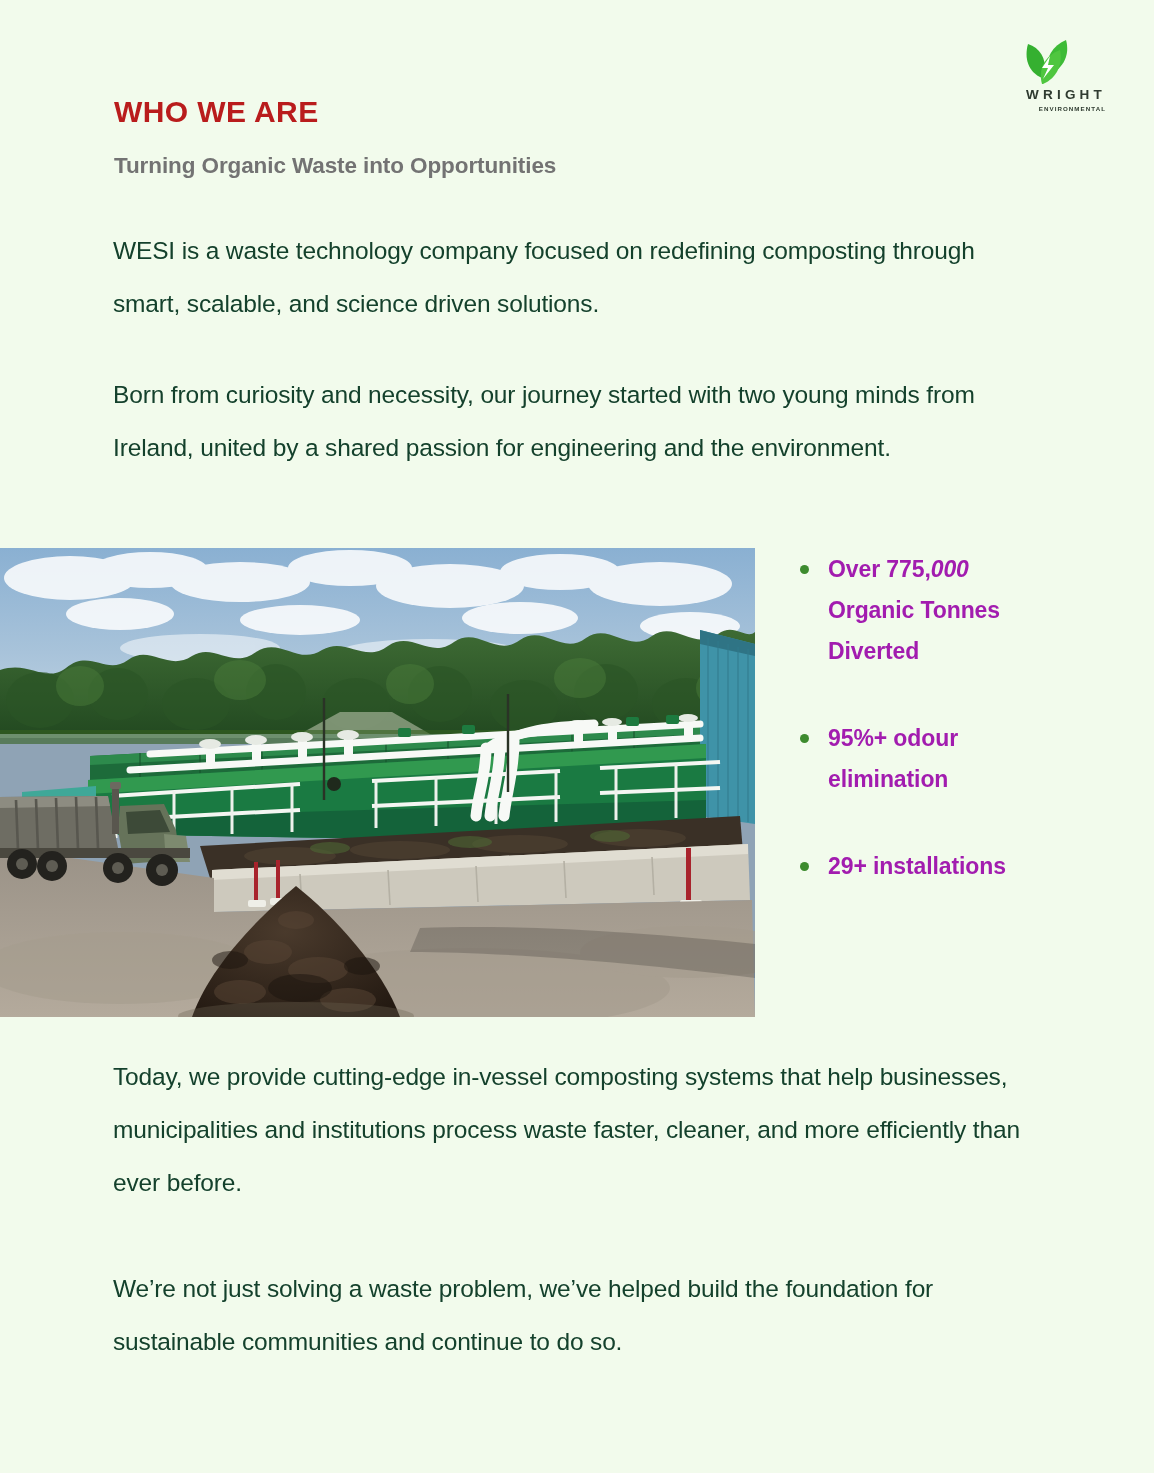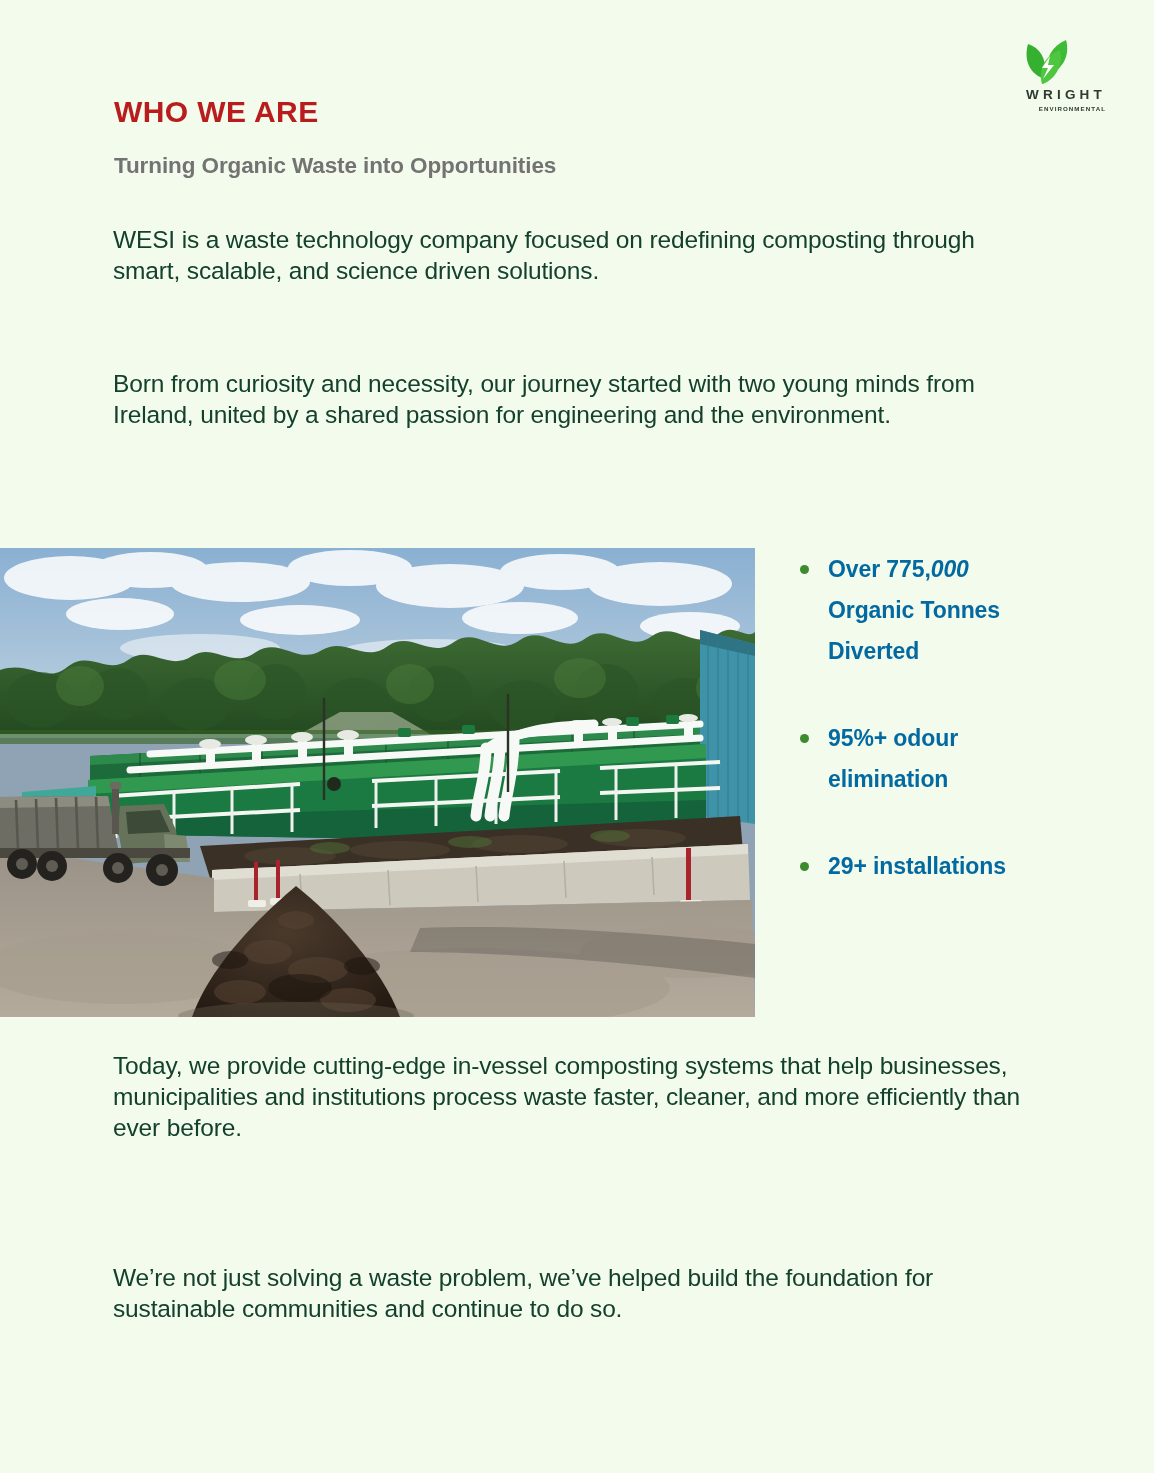--- a/index.html
+++ b/index.html
@@ -66,21 +66,21 @@
     letter-spacing: -0.1px;
     color: #737373;
     line-height: 1.2;
   }
 
   
   .para {
     position: absolute;
     color: #14412c;
     font-size: 24.5px;
-    line-height: 31px;
+    line-height: 53px;
     font-weight: 400;
     letter-spacing: -0.15px;
   }
   #para-intro  { left: 113px; top: 224px;  width: 930px; }
   #para-origin { left: 113px; top: 368px;  width: 930px; }
   #para-today  { left: 113px; top: 1050px; width: 940px; }
   #para-close  { left: 113px; top: 1262px; width: 940px; }
 
   
   .photo {
@@ -101,21 +101,21 @@
     top: 549px;
     width: 270px;
     margin: 0;
     padding: 0;
     list-style: none;
   }
   .stats li {
     position: relative;
     padding-left: 38px;
     margin-bottom: 46px;
-    color: #0369a1;
+    color: #a21caf;
     font-size: 23px;
     font-weight: 700;
     line-height: 41px;
     letter-spacing: -0.1px;
   }
   .stats li:last-child { margin-bottom: 0; }
   .bullet-dot {
     position: absolute;
     left: 10px;
     top: 16px;

